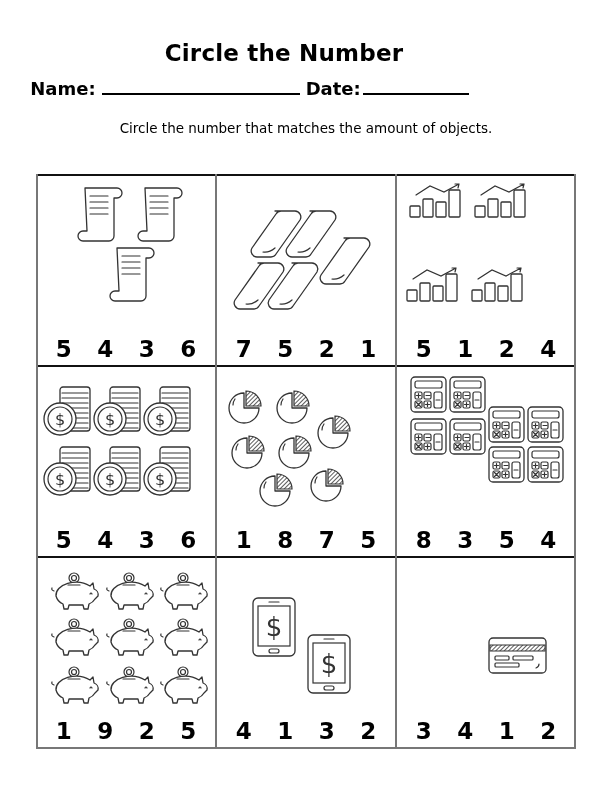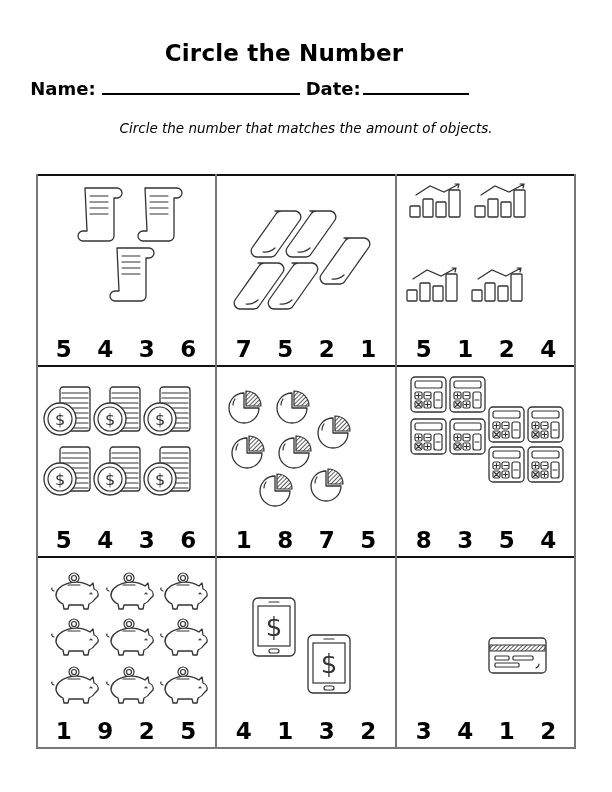--- a/index.html
+++ b/index.html
@@ -2,21 +2,21 @@
 <html><head>
   <meta charset="utf-8">
   <style>
     html, body { margin: 0; padding: 0; background: #ffffff; }
     body { width: 612px; height: 792px; position: relative; overflow: hidden; font-family: "DejaVu Sans", sans-serif; color: #000; }
     .title { position: absolute; top: 40px; left: 0; width: 568px; text-align: center; font-weight: bold; font-size: 23px; letter-spacing: 0.2px; }
     .name-row { position: absolute; top: 78px; left: 0; width: 499px; text-align: center; font-weight: bold; font-size: 18px; }
     .name-row .line { display: inline-block; border-bottom: 2px solid #000; vertical-align: baseline; height: 14px; }
     .name-row .l1 { width: 198px; margin: 0 6px 0 6px; }
     .name-row .l2 { width: 106px; margin-left: 2px; }
-    .instructions { position: absolute; top: 120px; left: 0; width: 612px; text-align: center; font-style: italic; font-size: 13.5px; }
+    .instructions { position: absolute; top: 120px; left: 0; width: 612px; text-align: center; font-size: 13.5px; }
     .grid { position: absolute; left: 36px; top: 174px; width: 539px; height: 574px; }
     .hline { position: absolute; left: 0; width: 540px; height: 2px; background: #111; }
     .vline { position: absolute; top: 0; width: 2px; height: 575px; background: #777; }
     .cell { position: absolute; width: 178px; height: 190px; }
     .nums { position: absolute; bottom: 4px; left: 0; width: 100%; display: flex; justify-content: space-around; font-weight: bold; font-size: 23px; padding: 0 6px; box-sizing: border-box; }
     .nums span { width: 30px; text-align: center; cursor: pointer; }
     svg.obj { position: absolute; overflow: visible; }
     .st { fill: #fff; stroke: #333; stroke-width: 1.3; stroke-linejoin: round; stroke-linecap: round; }
     .ln { fill: none; stroke: #333; stroke-width: 1.2; stroke-linecap: round; }
   </style>

